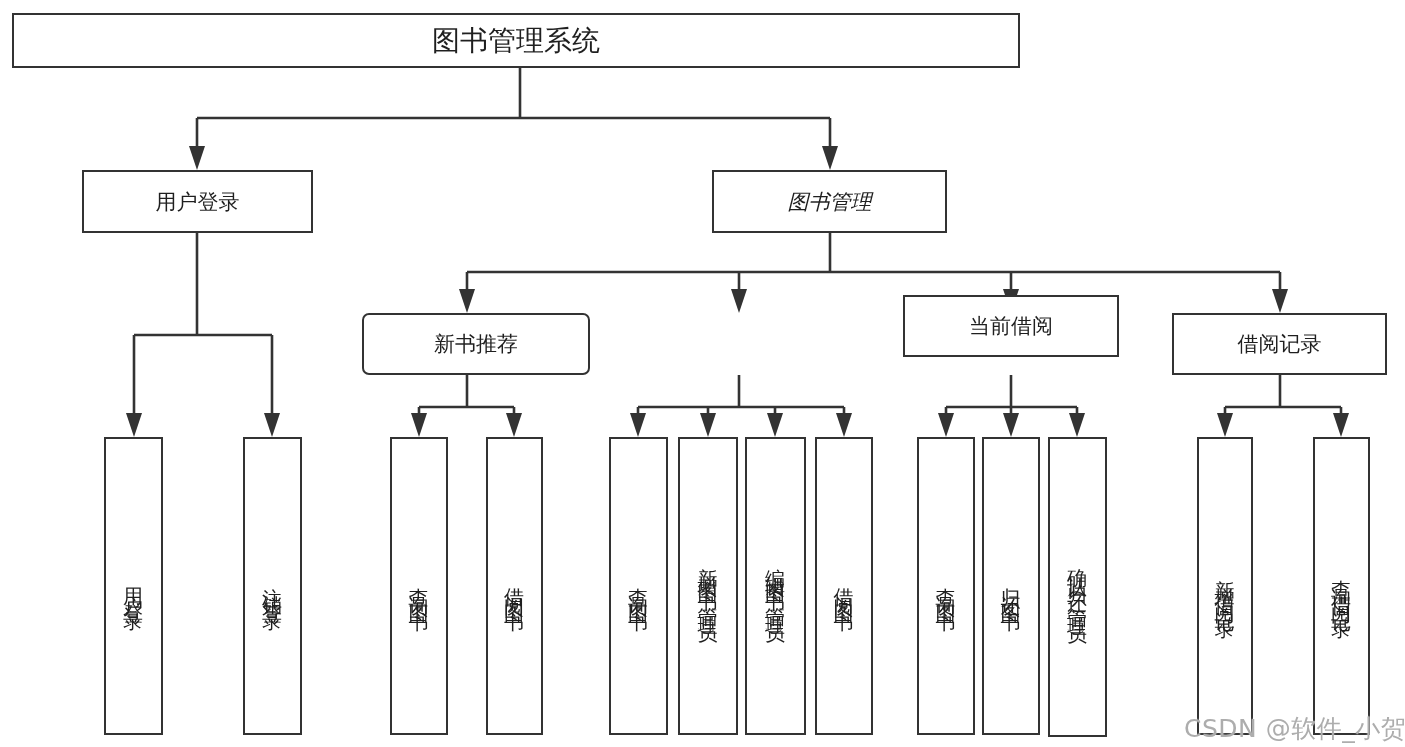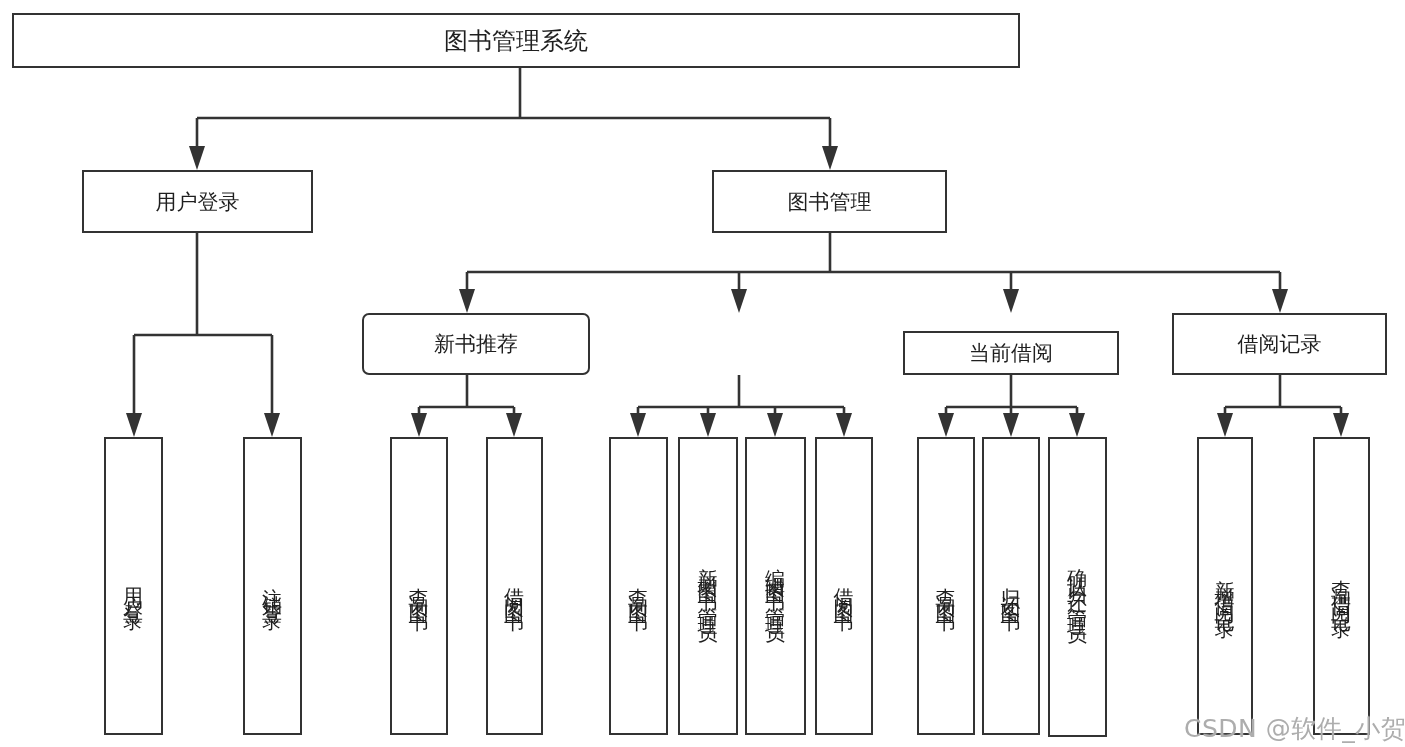--- a/index.html
+++ b/index.html
@@ -23,21 +23,21 @@
   .box {
     position: absolute;
     background: var(--bg);
     border: 2.6px solid var(--line);
     display: flex;
     align-items: center;
     justify-content: center;
     z-index: 2;
     color: var(--text);
   }
-  .root-box { font-size: 24px; }
+  .root-box { font-size: 28px; }
   .hbox { font-size: 21px; }
   .vbox {
     writing-mode: vertical-rl;
     text-orientation: mixed;
     font-size: 20px;
     letter-spacing: 8px;
     line-height: 1;
     padding-top: 4px;
   }
   .watermark {
@@ -118,24 +118,24 @@
       <path d="M1003 413 L1019 413 L1011 437 Z"></path>
       <path d="M1069 413 L1085 413 L1077 437 Z"></path>
       <path d="M1217 413 L1233 413 L1225 437 Z"></path>
       <path d="M1333 413 L1349 413 L1341 437 Z"></path>
     </g>
   </svg>
 
   <div class="box root-box" style="left:12px; top:13px; width:1008px; height:55px;">图书管理系统</div>
 
   <div class="box hbox" style="left:82px; top:170px; width:231px; height:63px;">用户登录</div>
-  <div class="box hbox" style="left:712px; top:170px; width:235px; height:63px;">图书管理</div>
+  <div class="box hbox" style="left:712px; top:170px; width:235px; height:63px;font-style:italic;">图书管理</div>
 
   <div class="box hbox" style="left:362px; top:313px; width:228px; height:62px;border-radius:7px;">新书推荐</div>
-  <div class="box hbox" style="left:903px; top:331px; width:216px; height:44px;text-align:center;">当前借阅</div>
+  <div class="box hbox" style="left:903px; top:295px; width:216px; height:62px;text-align:center;">当前借阅</div>
   <div class="box hbox" style="left:1172px; top:313px; width:215px; height:62px;">借阅记录</div>
 
   <div class="box vbox" style="left:104px; top:437px; width:59px; height:298px;">用户登录</div>
   <div class="box vbox" style="left:243px; top:437px; width:59px; height:298px;">注销登录</div>
 
   <div class="box vbox" style="left:390px; top:437px; width:58px; height:298px;">查询图书</div>
   <div class="box vbox" style="left:486px; top:437px; width:57px; height:298px;">借阅图书</div>
 
   <div class="box vbox" style="left:609px; top:437px; width:59px; height:298px;">查询图书</div>
   <div class="box vbox" style="left:678px; top:437px; width:60px; height:298px;">新增图书（管理员）</div>

